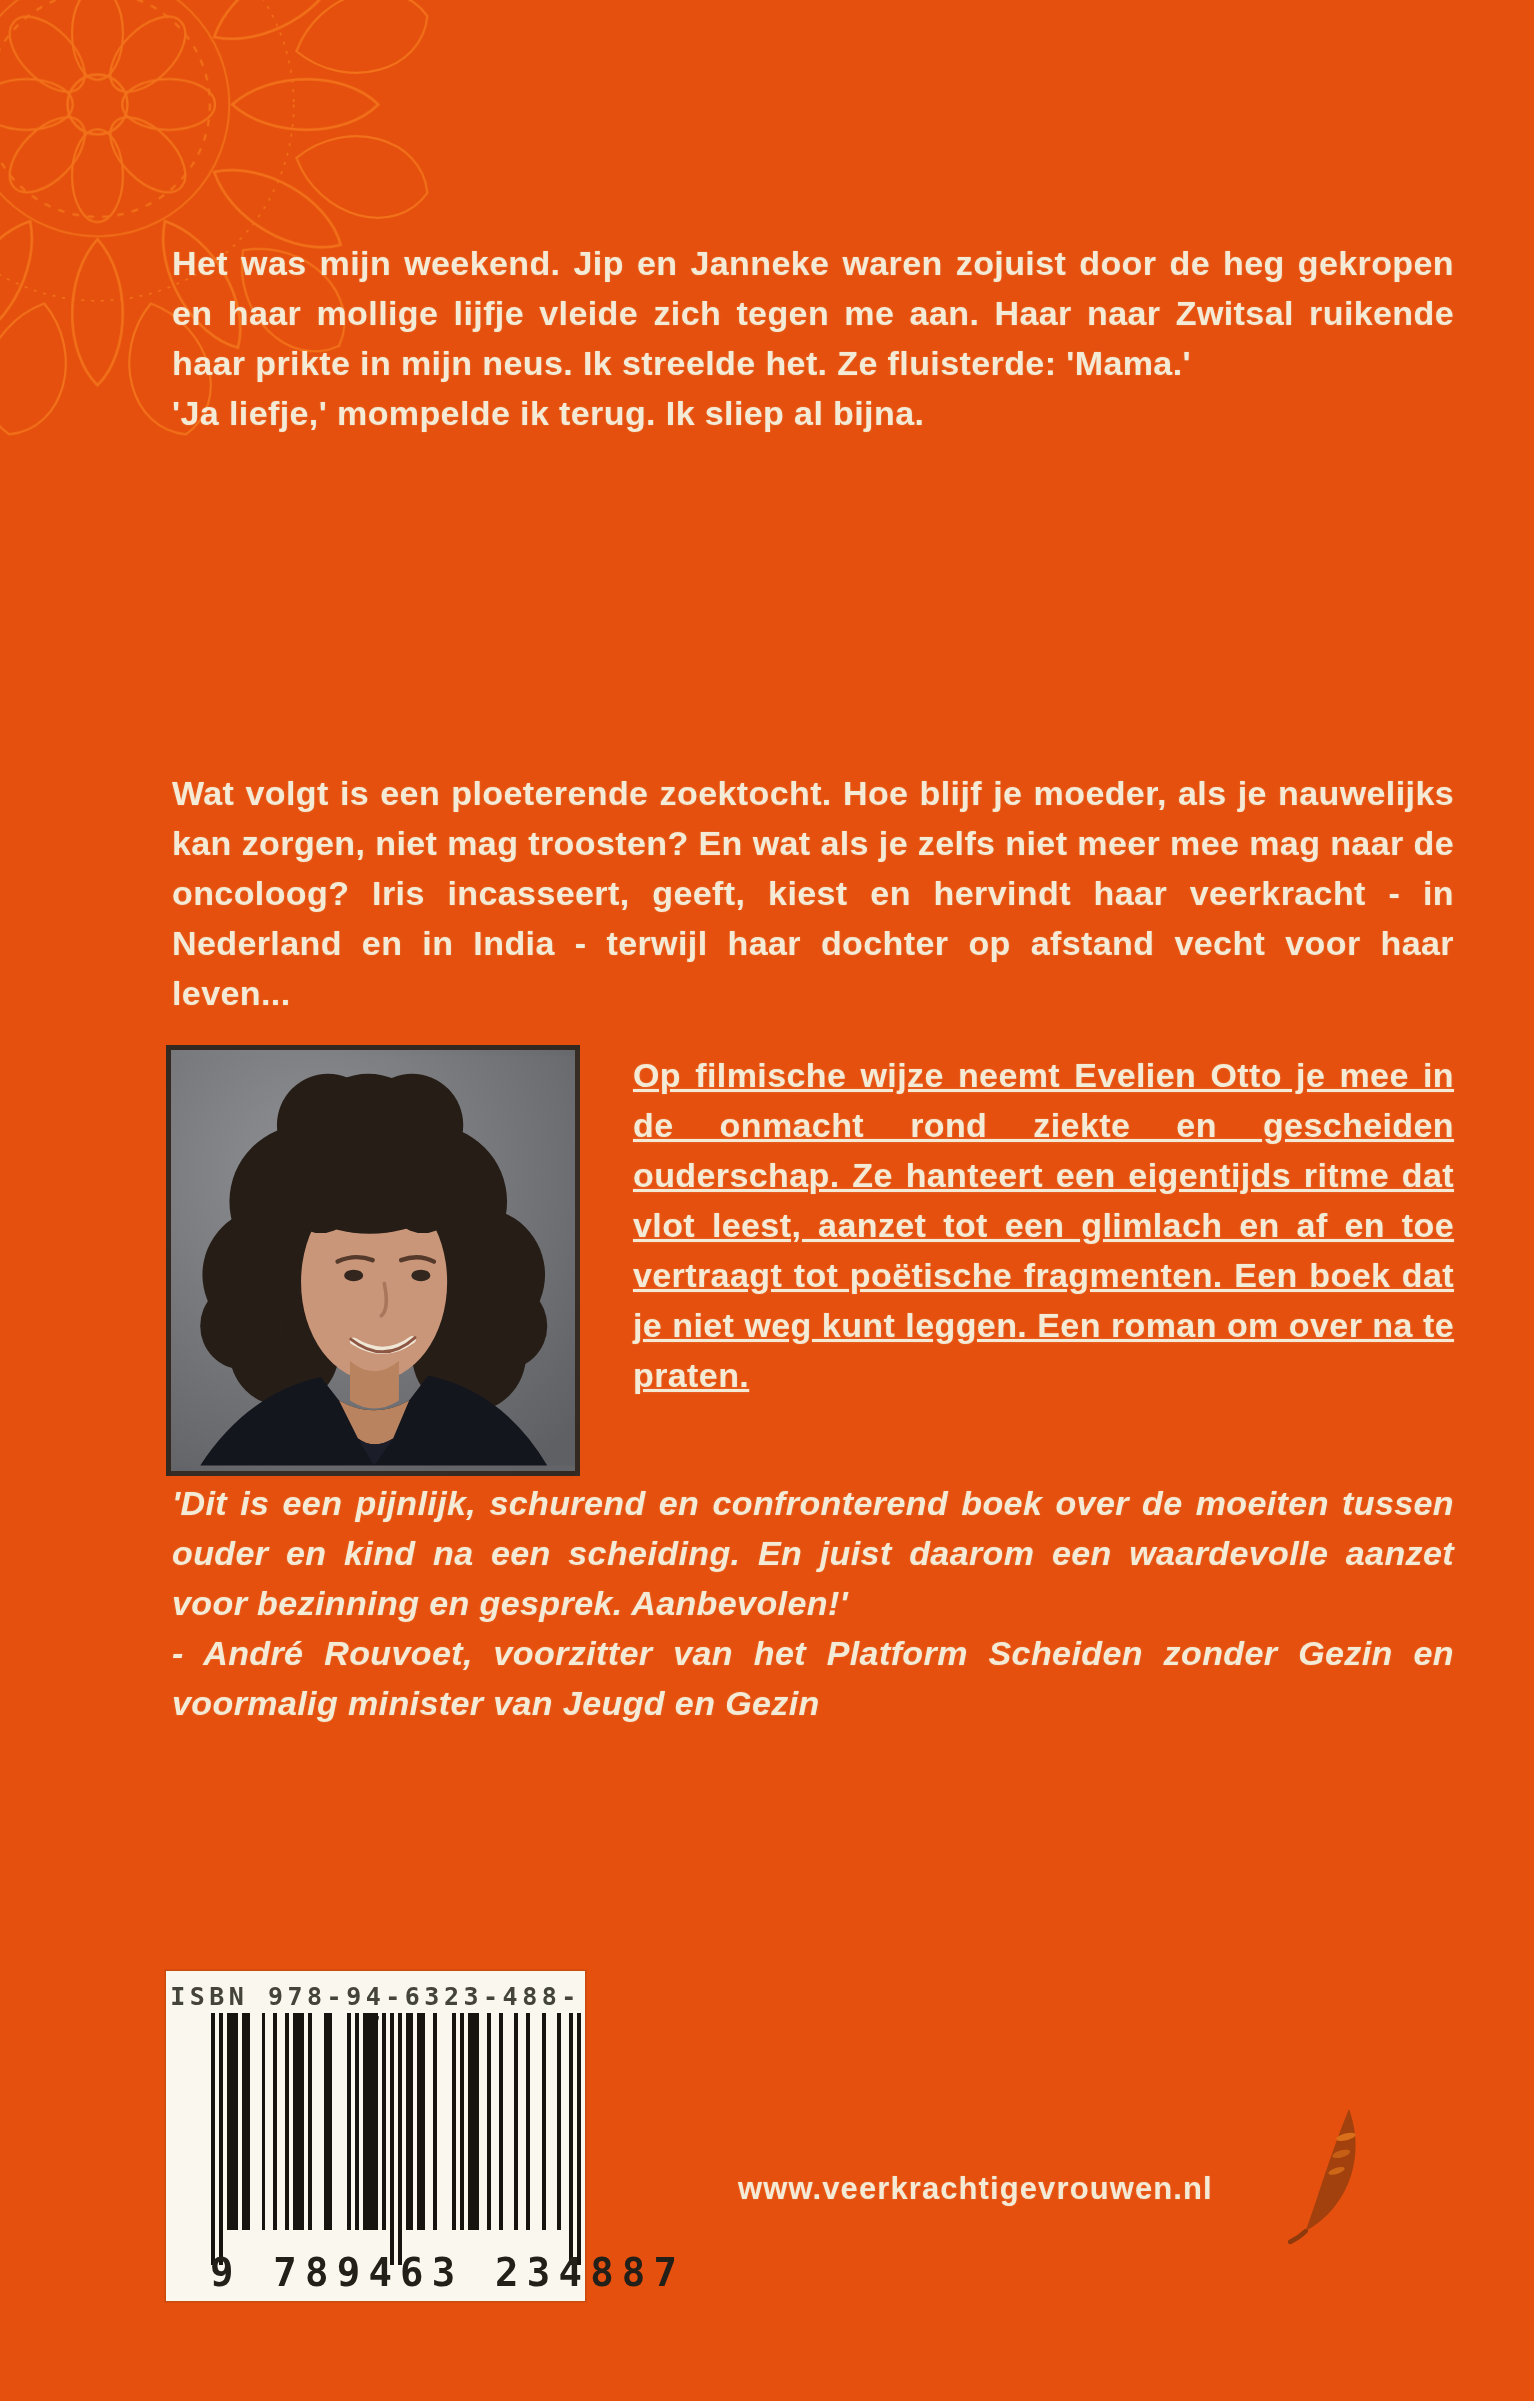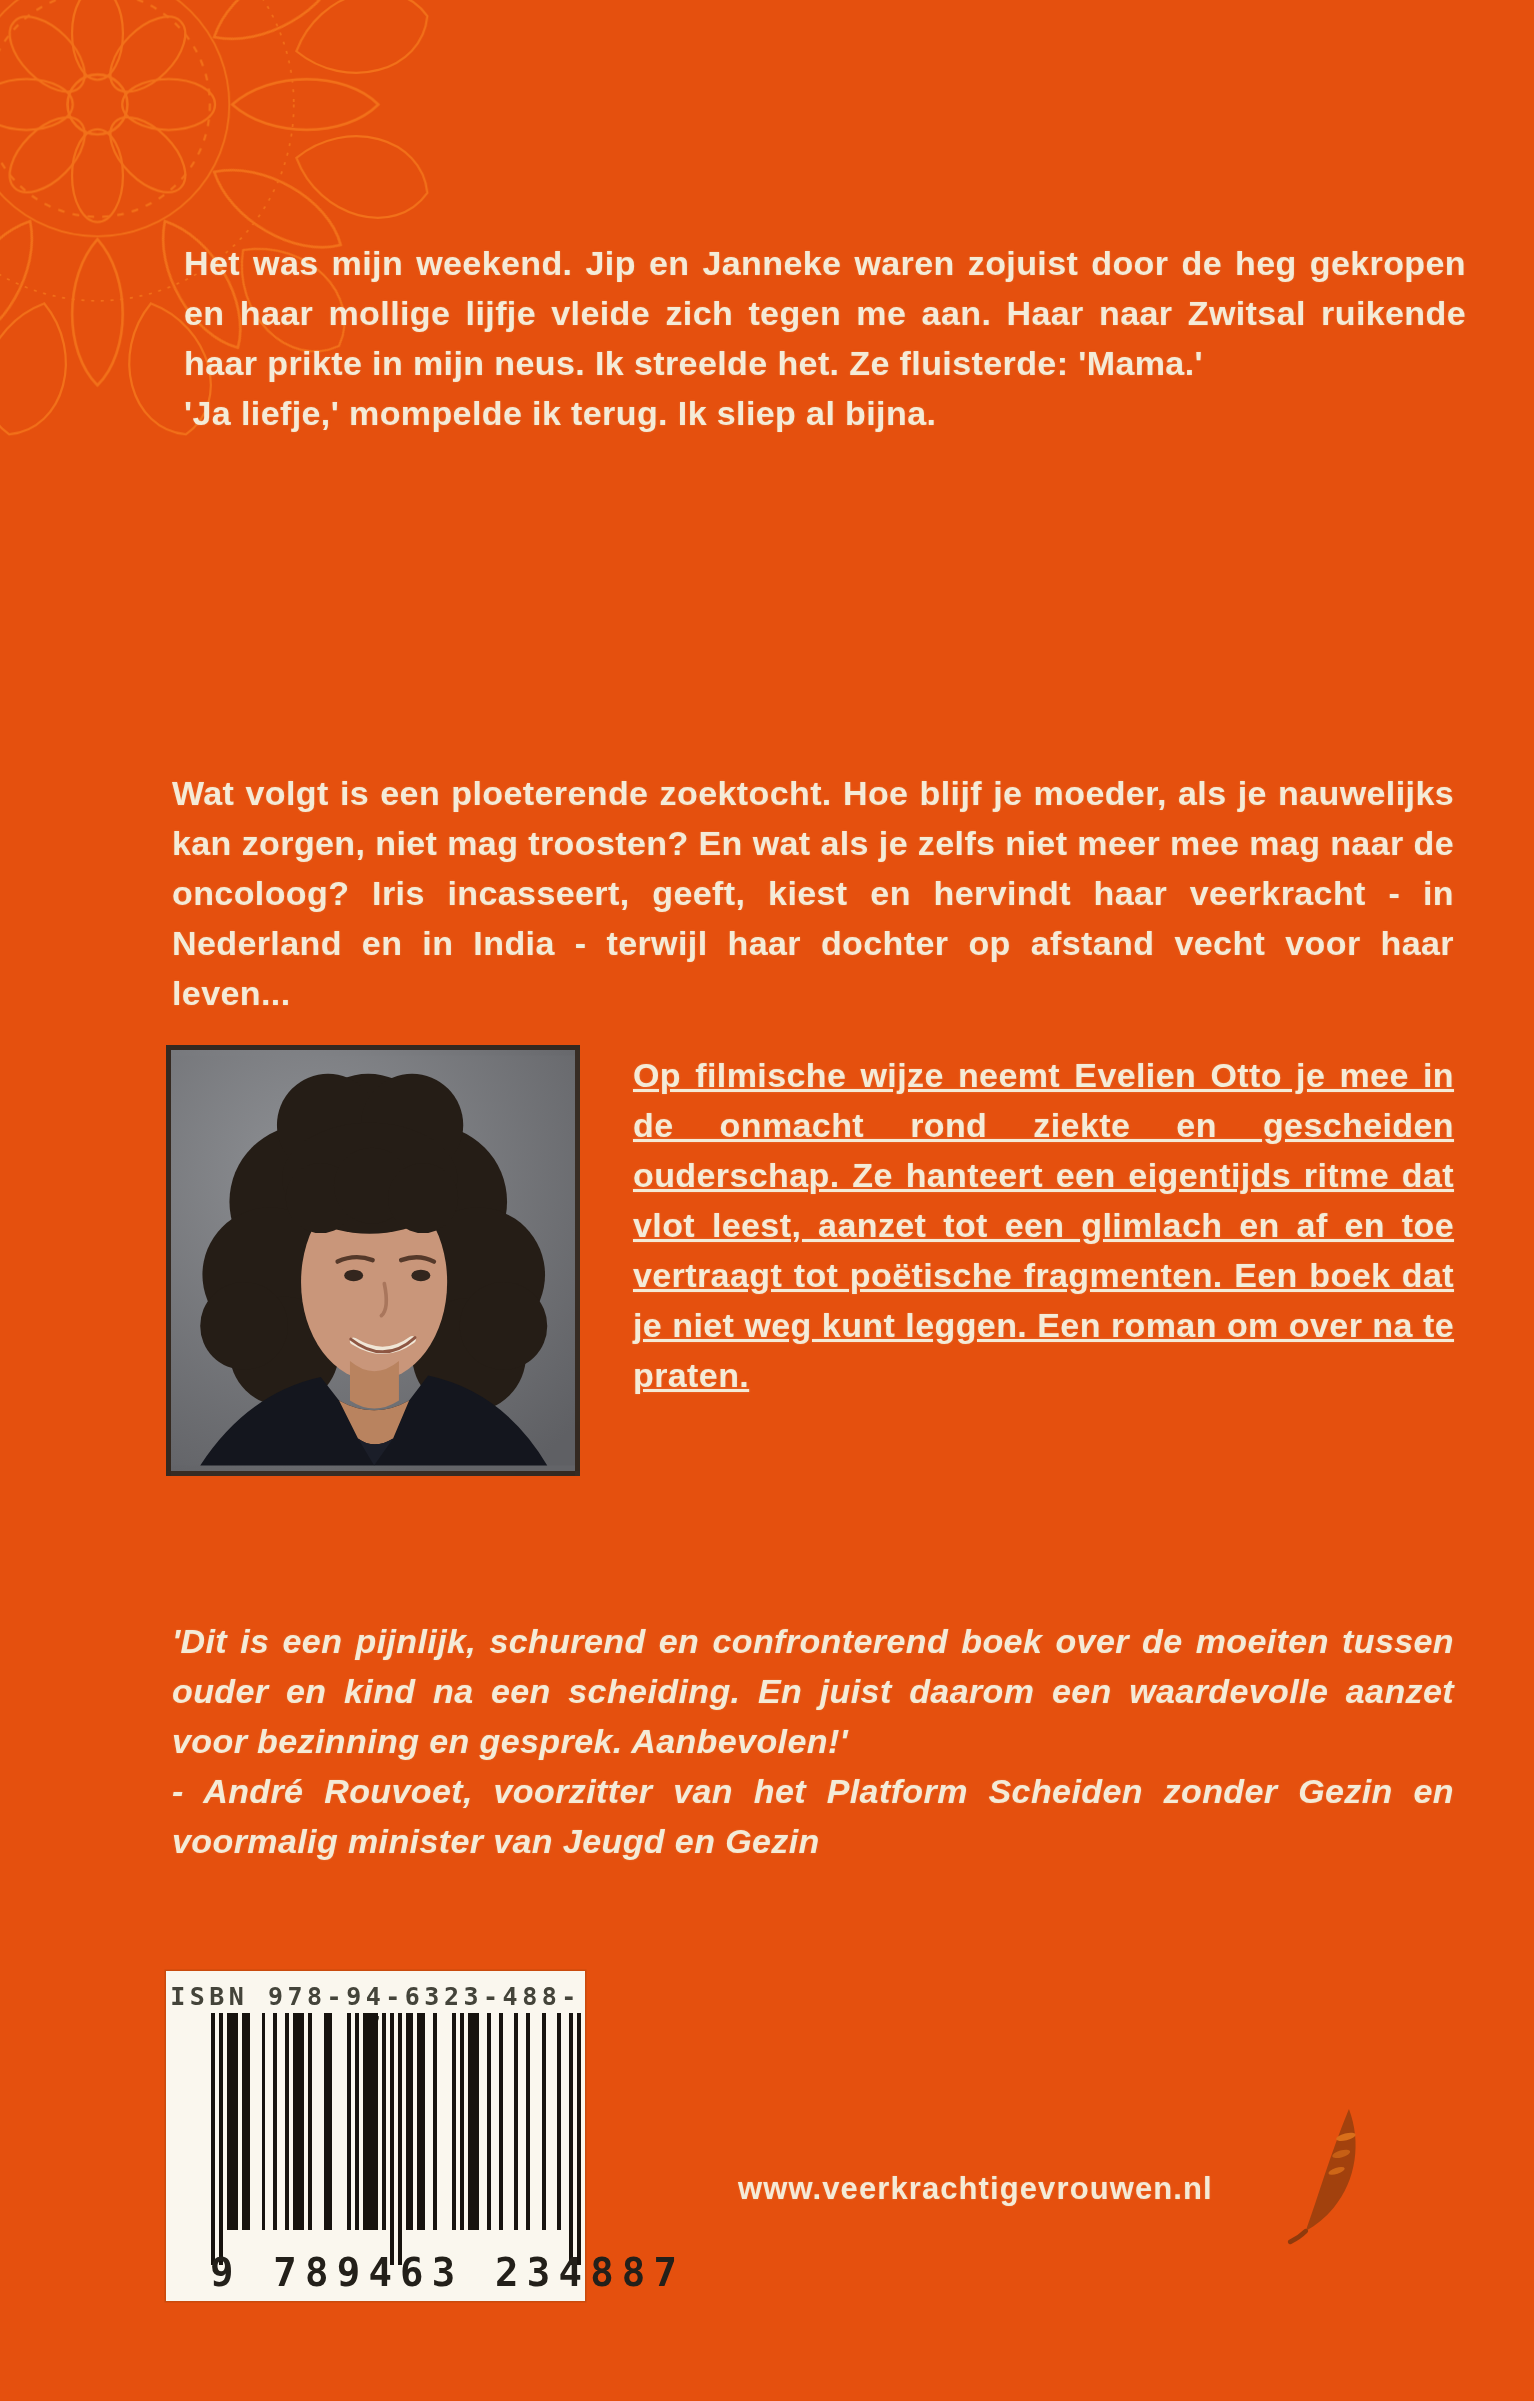--- a/index.html
+++ b/index.html
@@ -21,25 +21,25 @@
     color:#f4ebd7;
     font-size:34px;
     line-height:50px;
     font-weight:bold;
     text-align:justify;
     margin:0;
     letter-spacing:0.4px;
     text-shadow:0 0 2.2px rgba(255,235,200,.25);
   }
   .para p{margin:0;}
-  .opening{left:184px;top:238px;width:1282px;}
+  .opening{left:172px;top:238px;width:1282px;}
   .synopsis-1{left:172px;top:577px;width:1282px;}
   .synopsis-2{left:172px;top:768px;width:1282px;}
   .review{left:633px;top:1050px;width:821px;text-decoration:underline;}
-  .endorsement{left:172px;top:1616px;width:1282px;font-style:italic;}
+  .endorsement{left:172px;top:1478px;width:1282px;font-style:italic;}
   .endorsement p{margin:0;}
 
   
   .photo{
     position:absolute;left:166px;top:1045px;width:414px;height:431px;
     border:5.2px solid rgba(44,31,20,.85);
     box-sizing:border-box;
     background:radial-gradient(circle at 32% 28%, #8e9094 0%, #636468 80%);
     overflow:hidden;
   }

